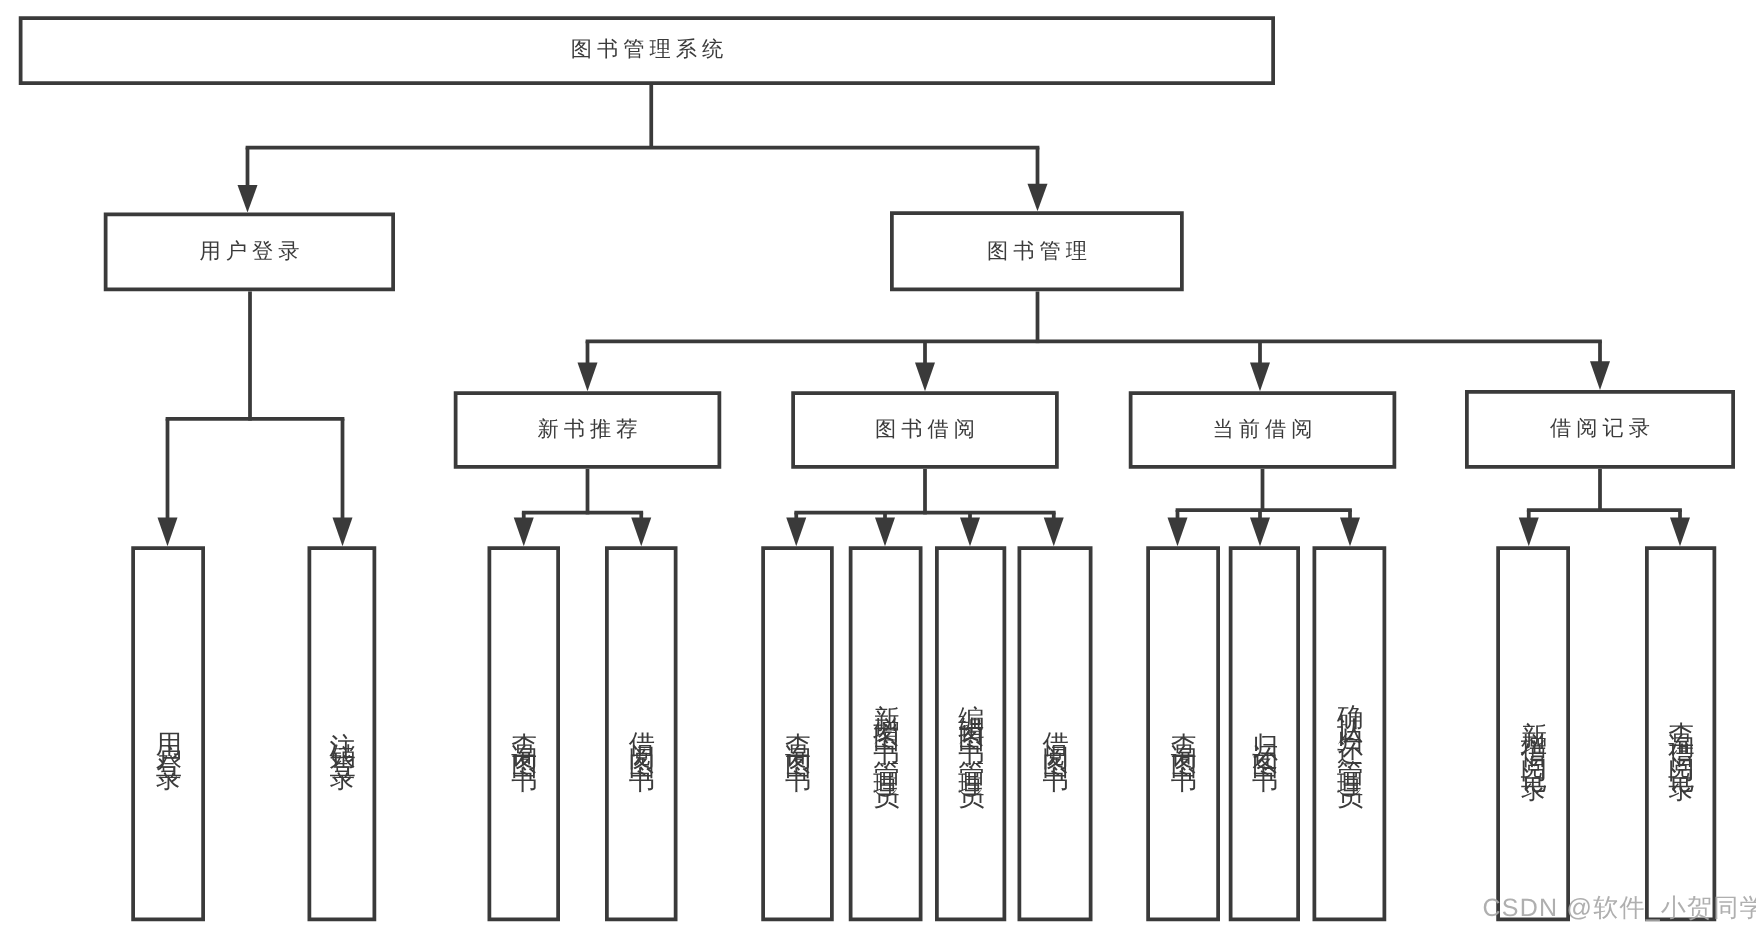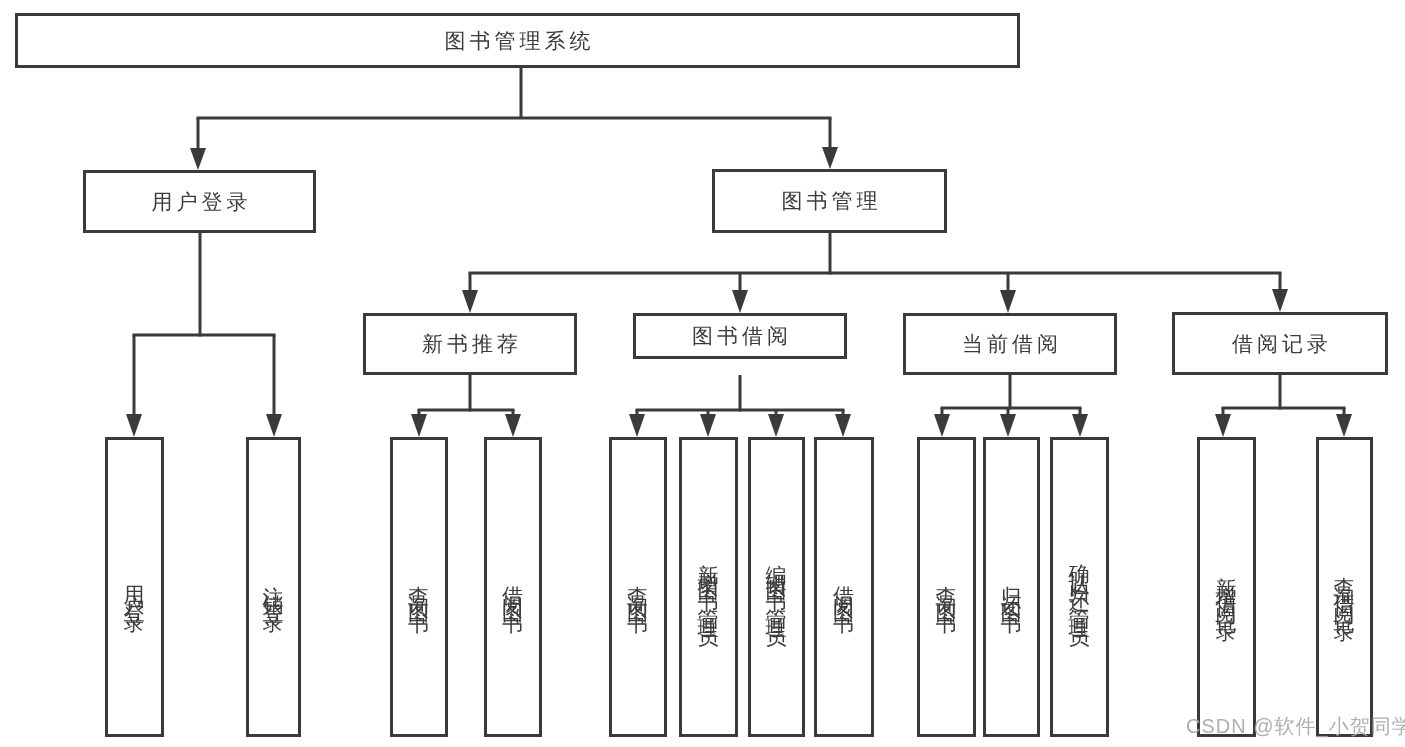--- a/index.html
+++ b/index.html
@@ -7,21 +7,21 @@
     position:relative;width:1405px;height:747px;background:#ffffff;
     font-family:"Liberation Sans","DejaVu Sans",sans-serif;overflow:hidden;
   }
   .connectors{position:absolute;left:0;top:0;width:1405px;height:747px;}
   .box{
     position:absolute;box-sizing:border-box;background:#ffffff;
     border:3px solid #3a3a3a;display:flex;align-items:center;justify-content:center;
     color:#3b3b3b;z-index:2;
   }
   .hbox .lbl{
-    font-size:21px;letter-spacing:4px;white-space:nowrap;line-height:1.2;
+    font-size:17px;letter-spacing:4px;white-space:nowrap;line-height:1.2;
     text-indent:4px; 
   }
   .vbox .lbl{
     writing-mode:vertical-rl;text-orientation:mixed;
     font-size:21px;letter-spacing:9px;line-height:1;white-space:nowrap;
   }
   .watermark{
     position:absolute;left:1186px;top:713px;z-index:5;
     font-size:20px;letter-spacing:1px;color:rgba(168,168,168,0.92);
     white-space:nowrap;
@@ -105,21 +105,21 @@
   <div class="box hbox" style="left:83px;top:170px;width:233px;height:63px">
     <span class="lbl">用户登录</span>
   </div>
   <div class="box hbox" style="left:363px;top:313px;width:214px;height:62px">
     <span class="lbl">新书推荐</span>
   </div>
 
   <div class="box hbox" style="left:712px;top:169px;width:235px;height:64px">
     <span class="lbl">图书管理</span>
   </div>
-  <div class="box hbox" style="left:633px;top:313px;width:214px;height:46px">
+  <div class="box hbox" style="left:633px;top:313px;width:214px;height:62px">
     <span class="lbl">图书借阅</span>
   </div>
   <div class="box hbox" style="left:1172px;top:312px;width:216px;height:63px">
     <span class="lbl">借阅记录</span>
   </div>
   <div class="box hbox" style="left:903px;top:313px;width:214px;height:62px">
     <span class="lbl">当前借阅</span>
   </div>
 
   <div class="box vbox" style="left:105px;top:437px;width:59px;height:300px">

